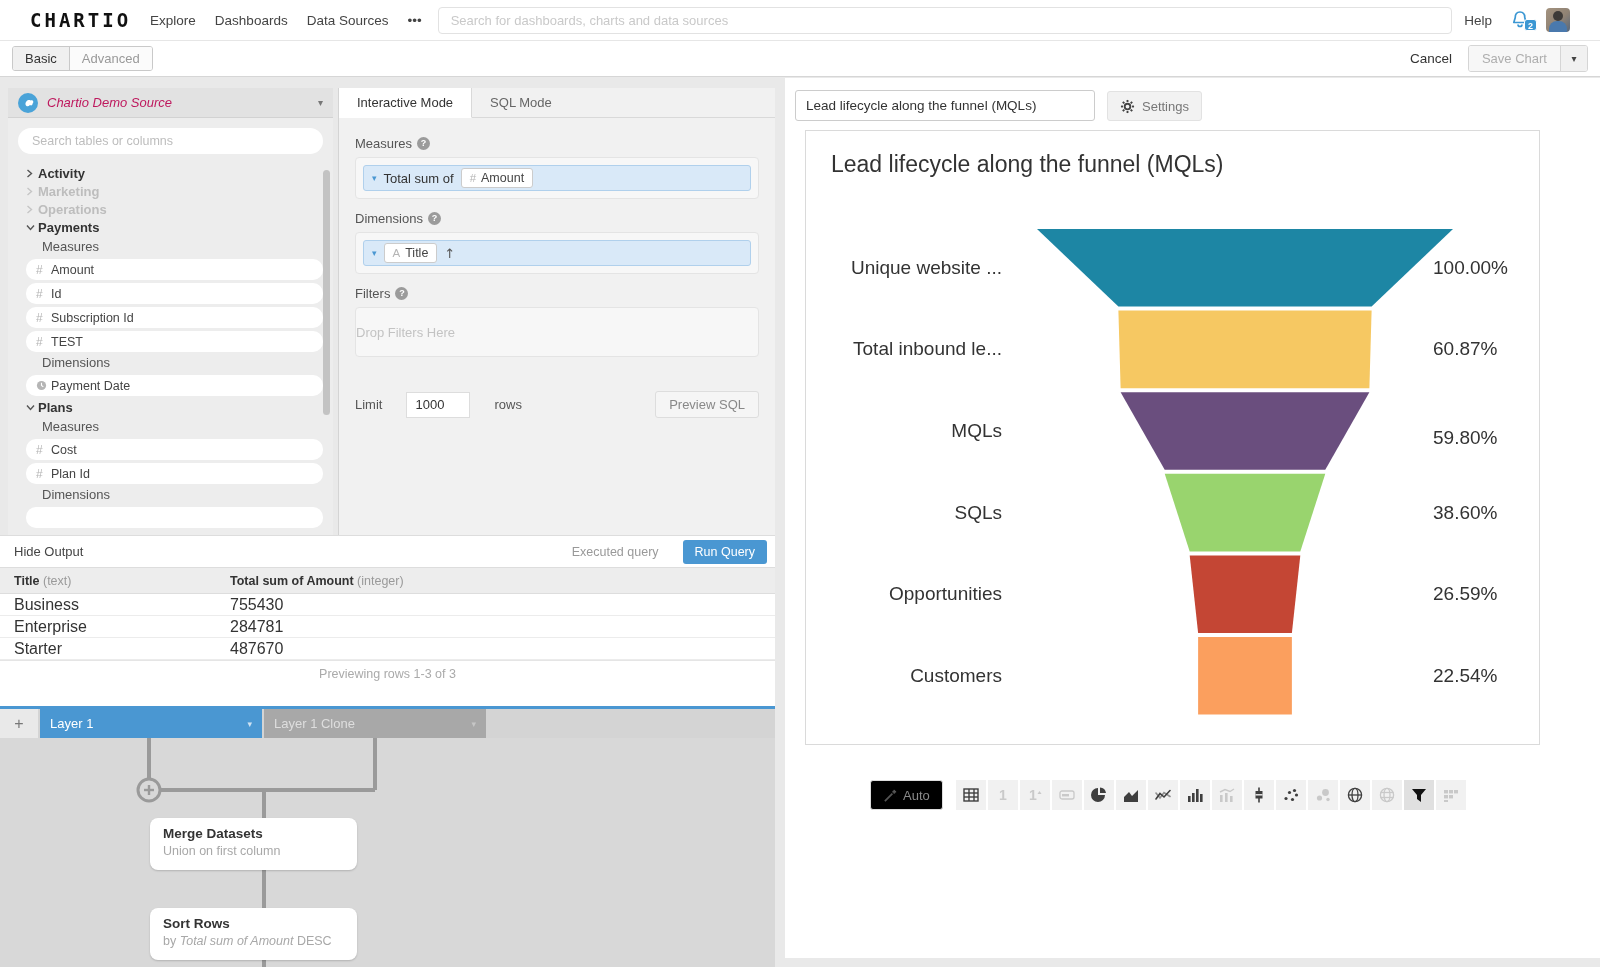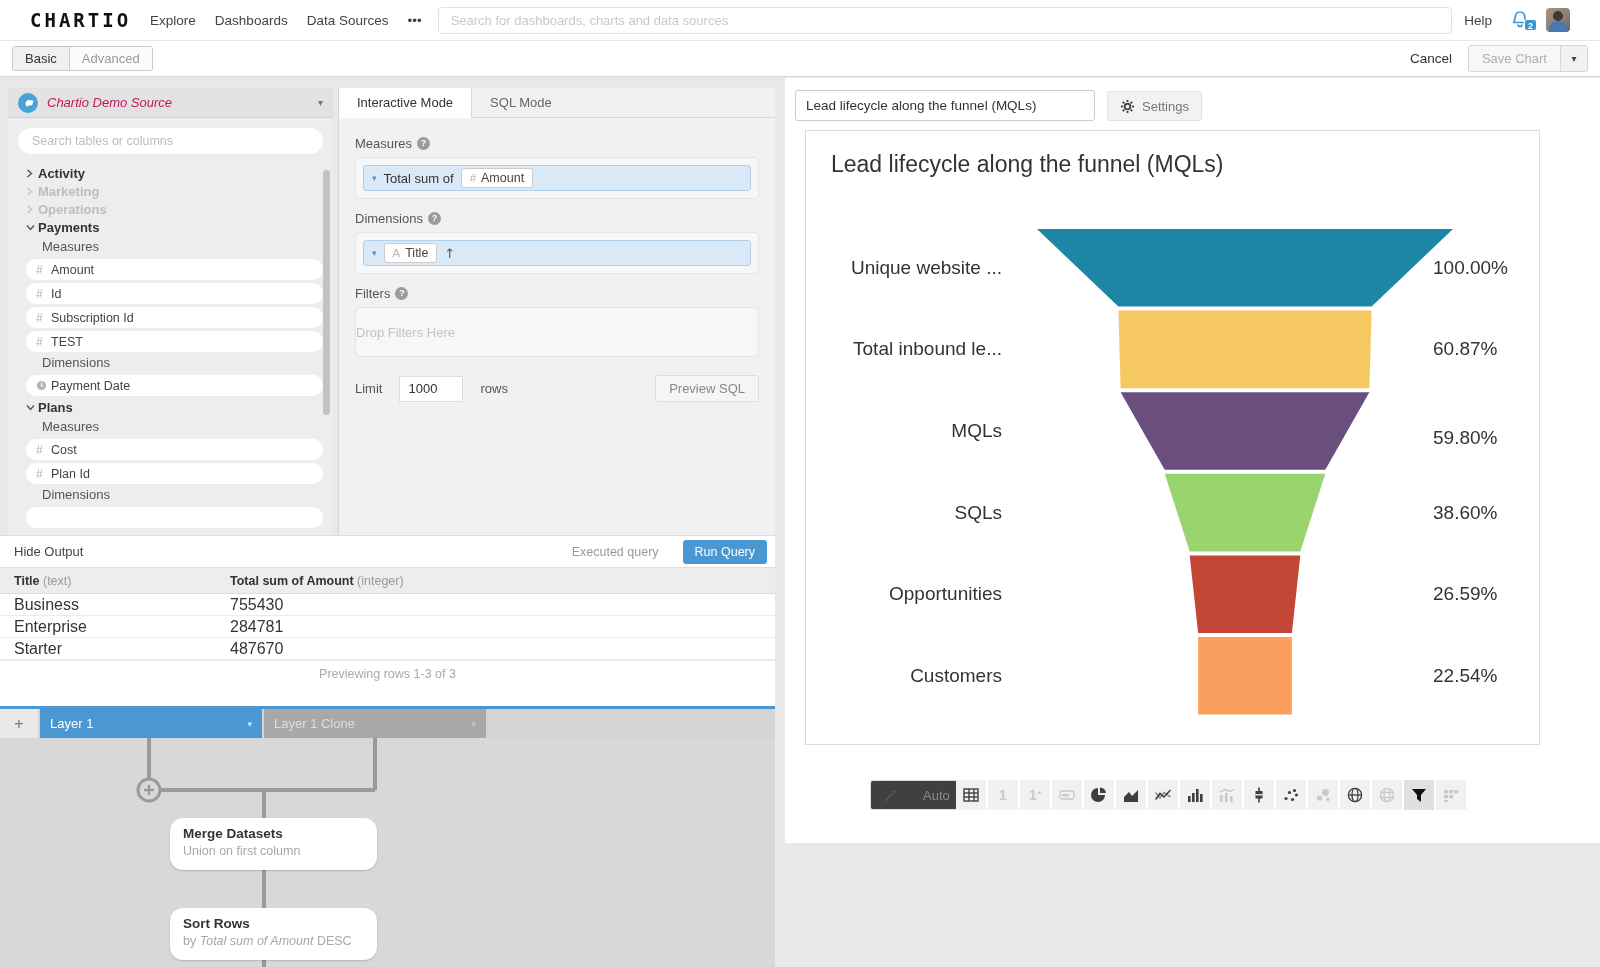--- a/index.html
+++ b/index.html
@@ -69,21 +69,21 @@
   .dropbox { background:#f7f7f7; border:1px solid #e4e4e4; border-radius:4px; padding:7px; margin-bottom:12px; }
   .qpill { height:26px; background:#d9e9f8; border:1px solid #b0d0ec; border-radius:3px; display:flex; align-items:center;
            padding:0 8px; gap:7px; font-size:13px; color:#333; }
   .qpill .pcaret { color:#4a97d2; font-size:9px; font-family:"DejaVu Sans",sans-serif; }
   .chip { background:#fff; border:1px solid #ccc; border-radius:3px; height:20px; display:inline-flex; align-items:center;
           padding:0 8px; gap:5px; font-size:12.5px; color:#444; }
   .chip .ctype { color:#b5b5b5; font-size:11.5px; }
   .sort-arrow { color:#555; font-family:"DejaVu Sans",sans-serif; font-size:13px; }
   .filters-box { background:#f7f7f7; border:1px solid #e4e4e4; border-radius:4px; height:50px; display:flex;
                  align-items:center; justify-content:flex-start; font-size:13px; color:#c3c3c3; margin-bottom:16px; }
-  .limit-row { display:flex; align-items:center; gap:17px; font-size:13px; color:#555; margin-top:18px; }
+  .limit-row { display:flex; align-items:center; gap:24px; font-size:13px; color:#555; margin-top:34px; }
   .limit-input { width:64px; height:26px; border:1px solid #ddd; background:#fff; padding:0 8px; font-size:13px; color:#333; font-family:inherit; }
   .preview-btn { margin-left:auto; height:27px; padding:0 13px; background:#f5f5f5; border:1px solid #ddd; border-radius:3px;
                  font-size:13px; color:#888; cursor:pointer; }
 
   
   .output { position:absolute; left:0; top:535px; width:775px; height:171px; background:#fff; border-top:1px solid #ddd; }
   .out-head { height:31px; display:flex; align-items:center; padding:0 8px 0 14px; }
   .hide-output { font-size:13px; color:#444; cursor:pointer; }
   .exec-query { margin-left:auto; font-size:12.5px; color:#999; margin-right:24px; }
   .run-btn { height:24px; padding:0 12px; background:#4a97d2; border:none; border-radius:3px; color:#fff; font-size:12.5px; cursor:pointer; font-family:inherit; }
@@ -98,42 +98,42 @@
   .bluebar { position:absolute; left:0; top:706px; width:775px; height:3px; background:#4a97d2; }
   .layerbar { position:absolute; left:0; top:709px; width:775px; height:29px; background:#d4d4d4; display:flex; }
   .layer-add { width:38px; background:#e9e9e9; color:#777; font-size:16px; display:flex; align-items:center; justify-content:center; margin-right:2px; cursor:pointer; }
   .layer-tab { width:222px; display:flex; align-items:center; padding:0 10px; font-size:13px; margin-right:2px; cursor:pointer; }
   .layer-tab .lcaret { margin-left:auto; font-size:9px; font-family:"DejaVu Sans",sans-serif; }
   .layer-active { background:#4a97d2; color:#fff; } .layer-active .lcaret { color:#cfe3f3; }
   .layer-inactive { background:#a8a8a8; color:#dedede; } .layer-inactive .lcaret { color:#c6c6c6; }
 
   
   .diagram { position:absolute; left:0; top:738px; width:775px; height:229px; background:#d8d8d8; }
-  .pipe-card { position:absolute; left:170px; width:207px; height:52px; background:#fff; border-radius:13px;
+  .pipe-card { position:absolute; left:150px; width:207px; height:52px; background:#fff; border-radius:8px;
                box-shadow:0 1px 2px rgba(0,0,0,0.18); padding:8px 13px; cursor:pointer; }
   .pipe-title { font-size:13.5px; font-weight:bold; color:#333; margin-bottom:3px; }
   .pipe-sub { font-size:12.5px; color:#a8a8a8; }
   .pipe-sub em { font-style:italic; }
 
   
-  .rightpanel { position:absolute; left:785px; top:78px; width:815px; height:765px; background:#fff; }
+  .rightpanel { position:absolute; left:785px; top:78px; width:815px; height:880px; background:#fff; }
   .chart-title-input { position:absolute; left:10px; top:12px; width:300px; height:31px; border:1px solid #ccc;
                        border-radius:3px; padding:0 10px; font-size:13.5px; color:#333; font-family:inherit; }
   .settings-btn { position:absolute; left:322px; top:13px; height:30px; padding:0 12px; background:#f2f2f2;
                   border:1px solid #e2e2e2; border-radius:3px; display:flex; align-items:center; gap:7px;
                   font-size:13px; color:#777; cursor:pointer; }
   .chart-card { position:absolute; left:20px; top:52px; width:735px; height:615px; background:#fff; border:1px solid #dadada; }
   .chart-heading { position:absolute; left:25px; top:20px; font-size:23px; color:#333; }
   .funnel-svg { position:absolute; left:0; top:0; width:735px; height:613px; }
   .f-label { position:absolute; left:0; width:196px; text-align:right; font-size:19px; color:#333; height:28px; line-height:28px; }
   .f-pct { position:absolute; left:627px; width:95px; font-size:19px; color:#333; height:28px; line-height:28px; }
 
   
-  .auto-btn { position:absolute; left:85px; top:702px; height:30px; padding:0 12px; background:#404040;
-              border:1px solid #ddd; border-radius:3px; display:flex; align-items:center; gap:25px; font-size:13px; color:#8a8a8a; cursor:pointer; }
+  .auto-btn { position:absolute; left:85px; top:702px; height:30px; padding:0 12px; background:#000000;
+              border:1px solid #ddd; border-radius:3px; display:flex; align-items:center; gap:5px; font-size:13px; color:#8a8a8a; cursor:pointer; }
   .ct-row { position:absolute; left:171px; top:702px; display:flex; }
   .ct-btn { width:30px; height:30px; background:#f1f1f1; margin-right:2px; display:flex; align-items:center;
             justify-content:center; color:#3f3f3f; cursor:pointer; }
   .ct-btn.disabled { color:#c9c9c9; cursor:default; }
   .ct-btn.active { background:#e0e0e0; color:#111; }
 
   svg { display:block; }
 </style>
 </head>
 <body>

